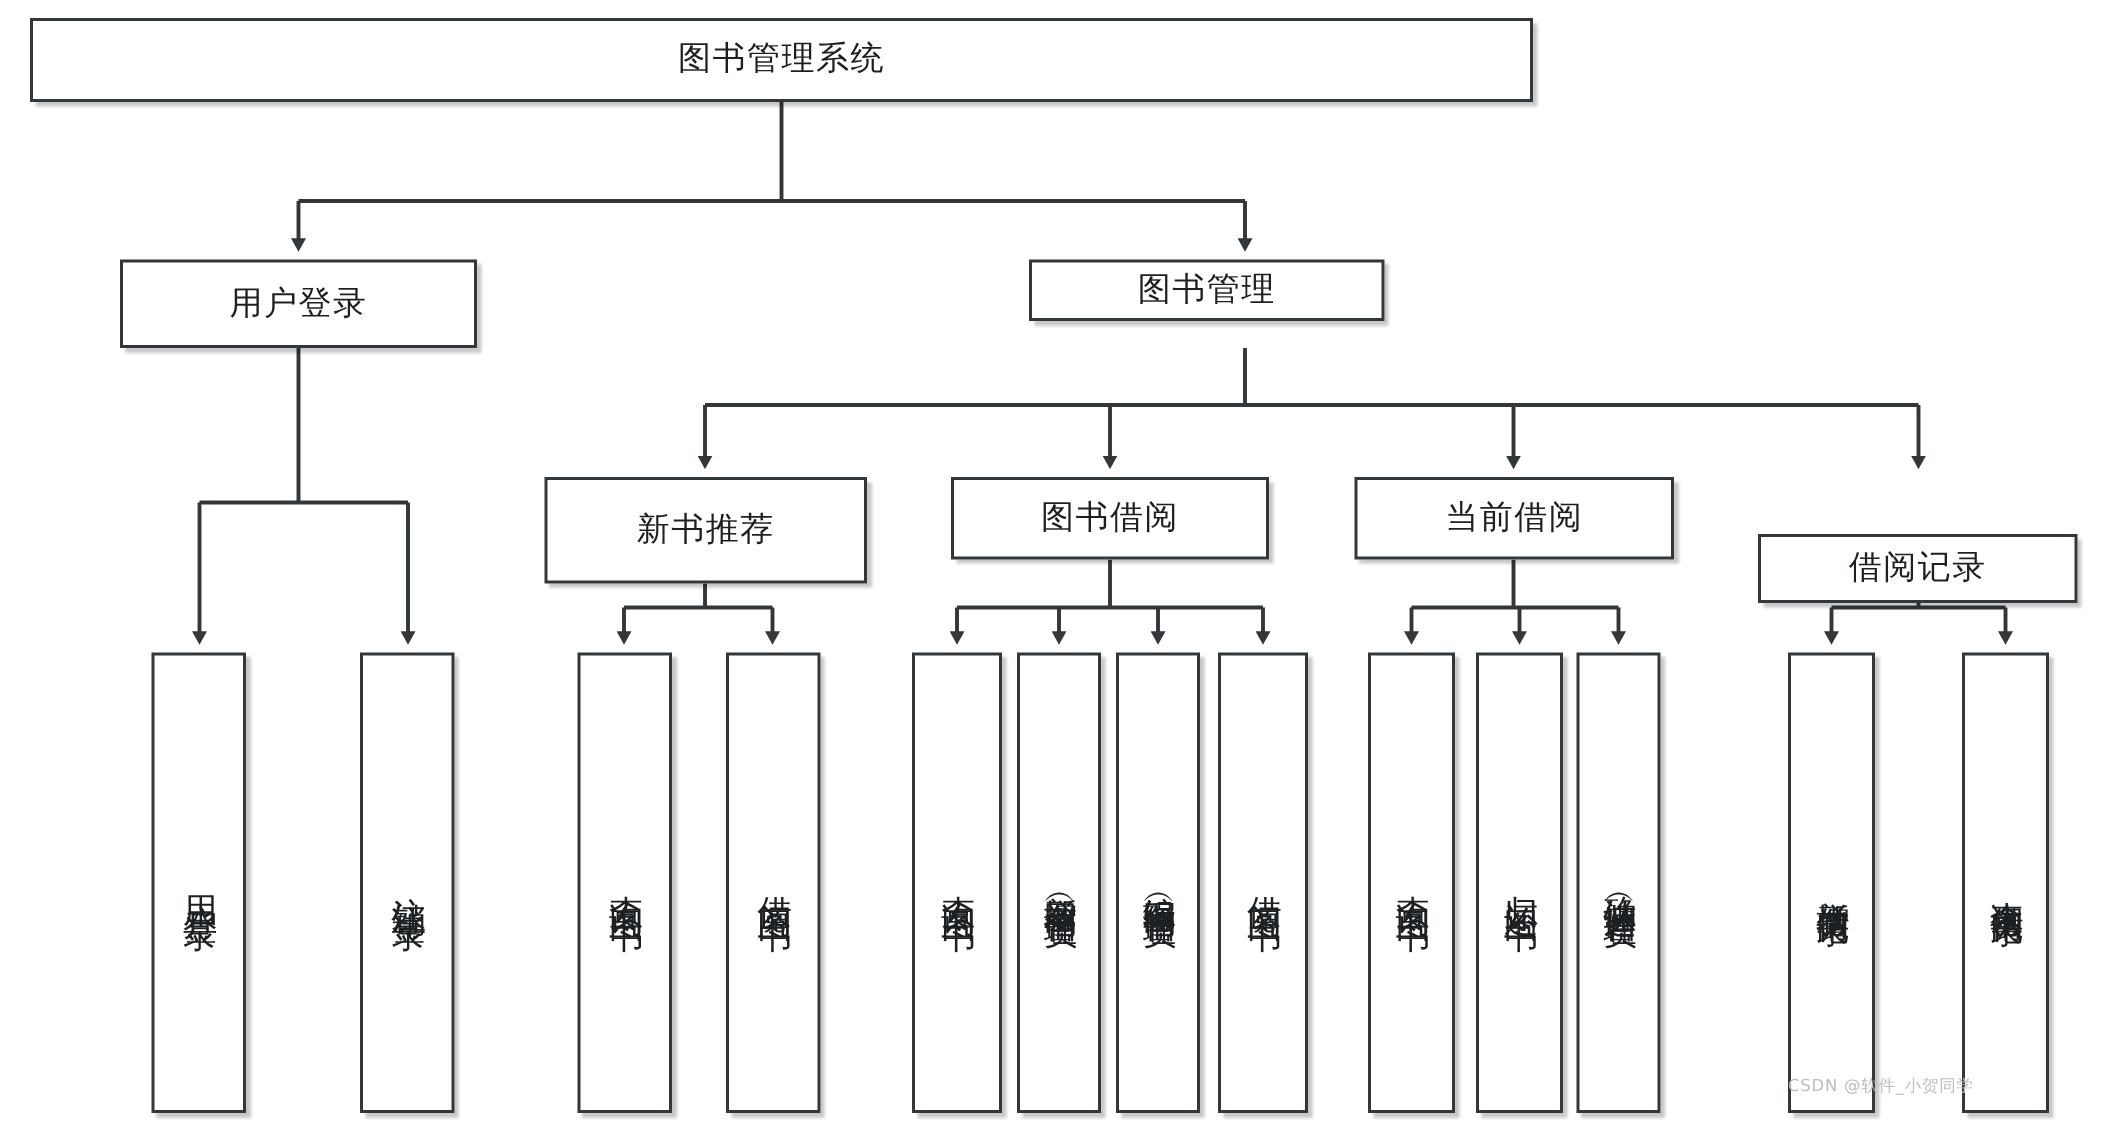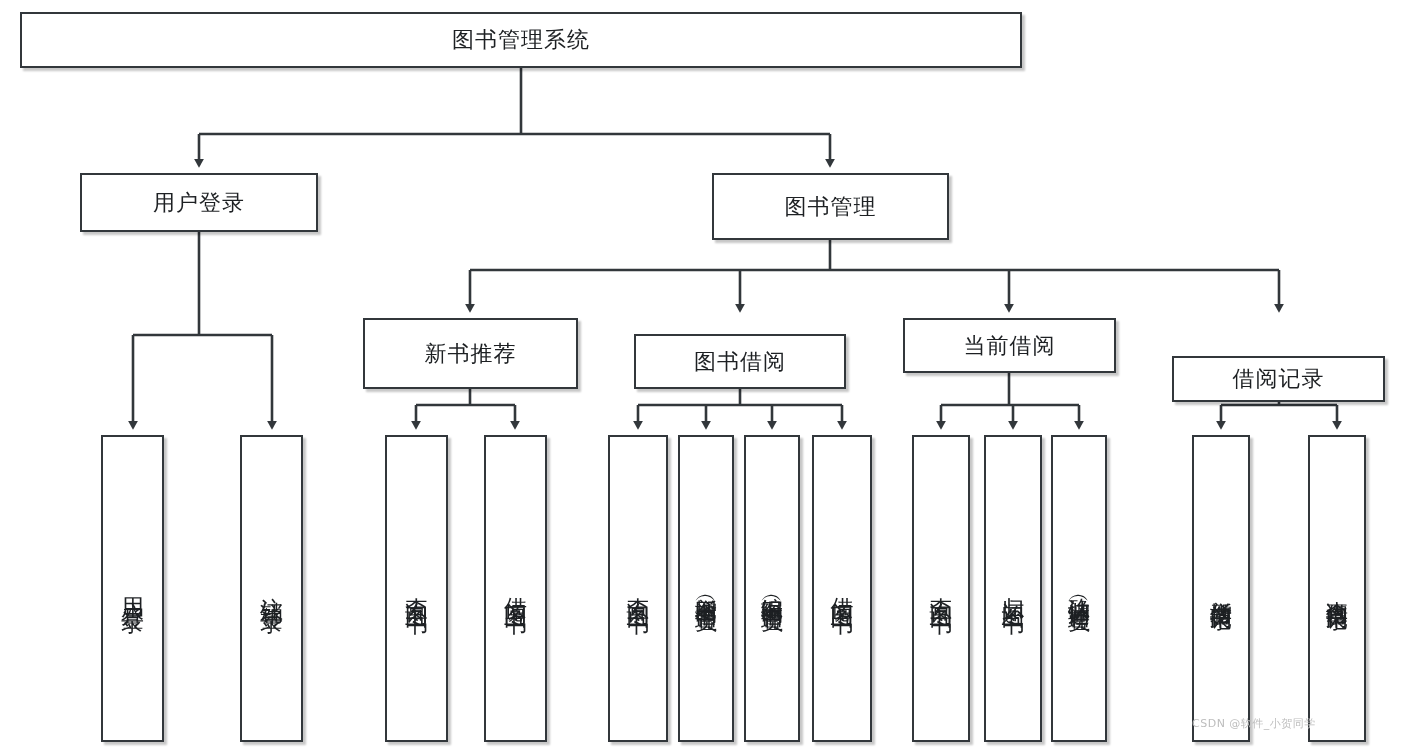--- a/index.html
+++ b/index.html
@@ -123,28 +123,28 @@
     </g>
   </svg>
 
   <div class="node h root" style="left: 20px; top: 12px; width: 1002px; height: 56px;">
     <span>图书管理系统</span>
   </div>
 
   <div class="node h" style="left: 80px; top: 173px; width: 238px; height: 59px;">
     <span>用户登录</span>
   </div>
-  <div class="node h" style="left: 712px; top: 173px; width: 237px; height: 67px; align-items: center;">
+  <div class="node h" style="left: 686px; top: 173px; width: 237px; height: 41px; align-items: center;">
     <span>图书管理</span>
   </div>
 
   <div class="node h" style="left: 363px; top: 318px; width: 215px; height: 71px;">
     <span>新书推荐</span>
   </div>
-  <div class="node h" style="left: 634px; top: 318px; width: 212px; height: 55px; margin-top: 16px;">
+  <div class="node h" style="left: 634px; top: 318px; width: 212px; height: 55px;">
     <span>图书借阅</span>
   </div>
   <div class="node h" style="left: 903px; top: 318px; width: 213px; height: 55px;">
     <span>当前借阅</span>
   </div>
   <div class="node h" style="left: 1172px; top: 318px; width: 213px; height: 46px; margin-top: 38px;">
     <span>借阅记录</span>
   </div>
 
   <div class="node v" style="left: 101px; top: 435px; width: 63px; height: 307px;">

